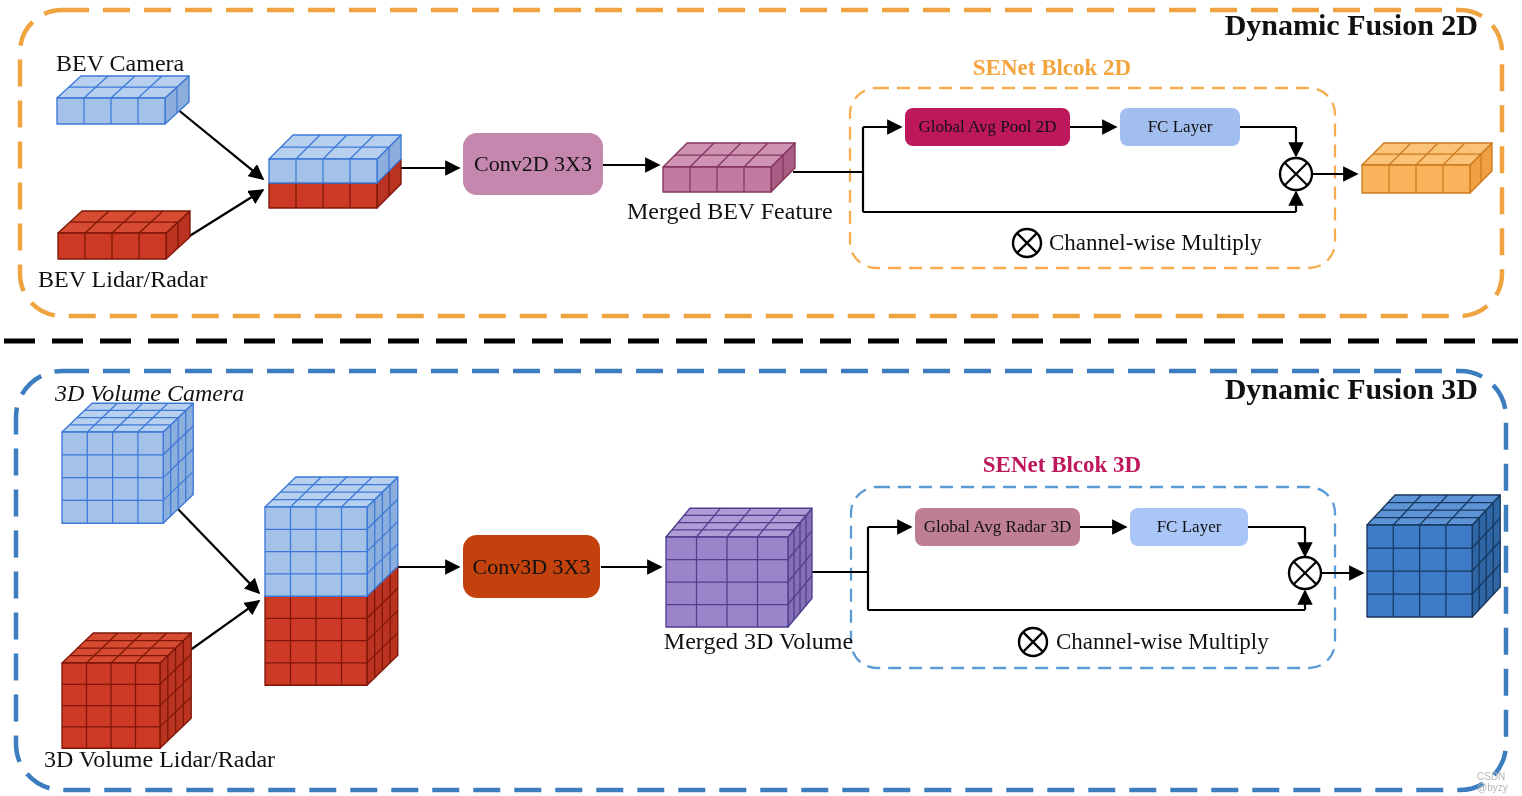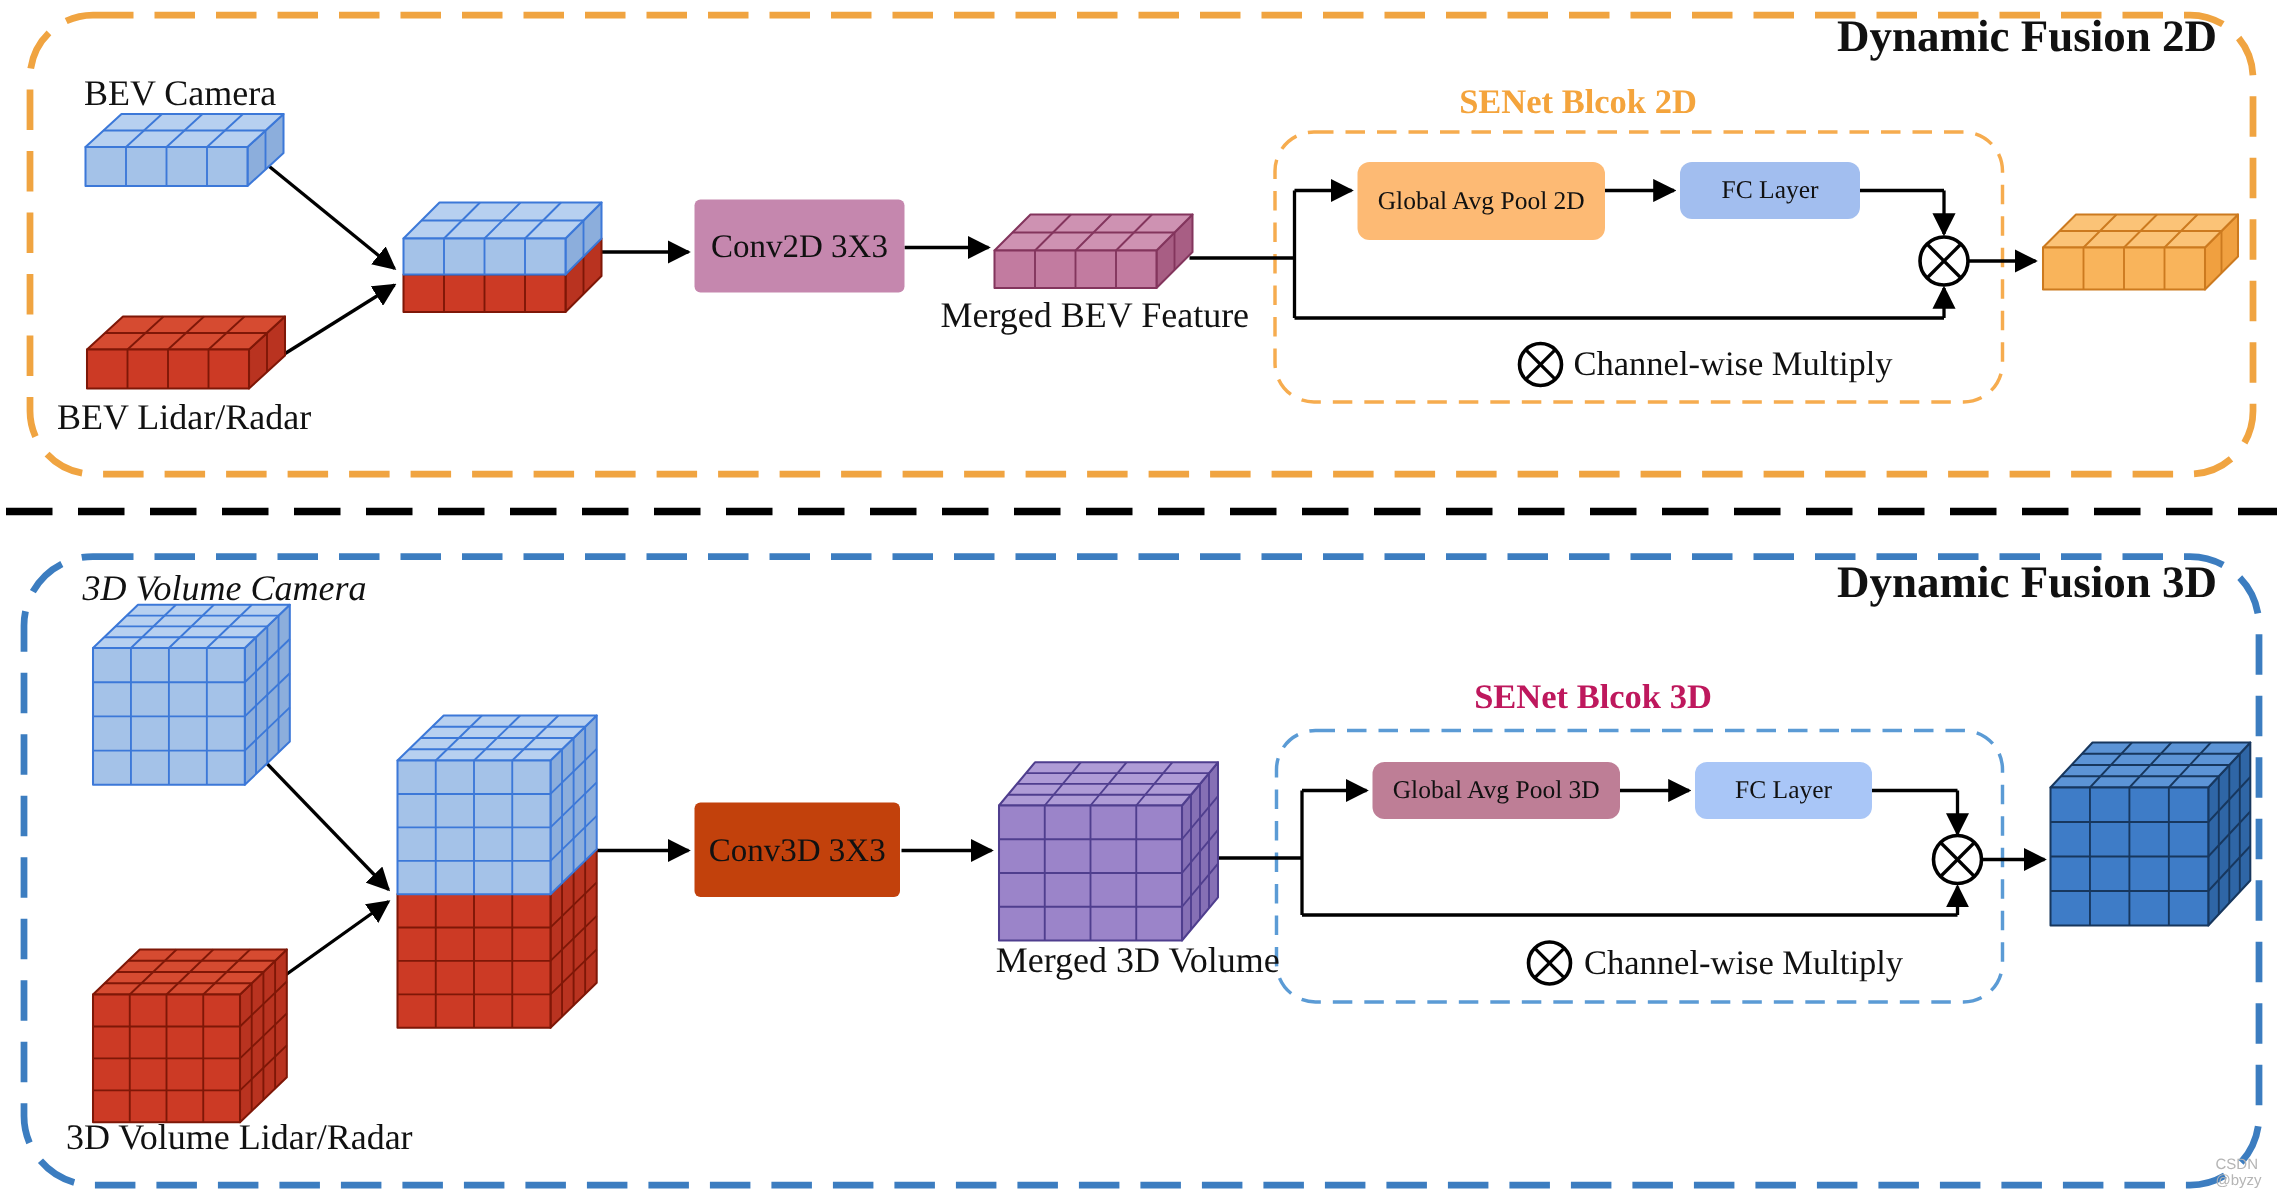--- a/index.html
+++ b/index.html
@@ -30,21 +30,21 @@
   }
   .center{text-align:center;}
   .node{
     position:absolute;
     display:flex;
     align-items:center;
     justify-content:center;
     color:#111111;
     box-sizing:border-box;
   }
-  .node.big{border-radius:4px;font-size:22px;}
+  .node.big{border-radius:14px;font-size:22px;}
   .node.small{border-radius:8px;font-size:17px;}
   .legend-lbl{font-size:23px;}
   .watermark{
     position:absolute;
     font-family:"Liberation Sans","DejaVu Sans",sans-serif;
     font-size:10px;
     margin-left:35px;
   }
 </style>
 </head>
@@ -320,38 +320,38 @@
   <div class="lbl" style="left:56px;top:50px;">BEV Camera</div>
 
   <div class="lbl" style="left:38px;top:266px;">BEV Lidar/Radar</div>
 
   <div class="node big" style="left: 463px; top: 133px; width: 140px; height: 62px; background: rgb(197, 135, 174);">Conv2D 3X3</div>
 
   <div class="lbl center" style="left:627px;top:198px;width:202px;">Merged BEV Feature</div>
 
   <div class="lbl senet-title center" style="left: 952px; top: 55px; width: 200px; color: rgb(244, 164, 60);">SENet Blcok 2D</div>
 
-  <div class="node small" style="left: 905px; top: 108px; width: 165px; height: 52px; background: #fdba74;">Global Avg Pool 2D</div>
+  <div class="node small" style="left: 905px; top: 108px; width: 165px; height: 38px; background: #be185d;">Global Avg Pool 2D</div>
 
   <div class="node small" style="left: 1120px; top: 108px; width: 120px; height: 38px; background: rgb(162, 190, 239);">FC Layer</div>
 
   <div class="lbl legend-lbl" style="left:1049px;top:230px;">Channel-wise Multiply</div>
 
   <div class="lbl title" style="left:1108px;top:372px;width:370px;text-align:right;">Dynamic Fusion 3D</div>
 
   <div class="lbl" style="left:55px;top:380px;font-style:italic;">3D Volume Camera</div>
 
   <div class="lbl" style="left:44px;top:746px;">3D Volume Lidar/Radar</div>
 
   <div class="node big" style="left: 463px; top: 535px; width: 137px; height: 63px; background: #c2410c;">Conv3D 3X3</div>
 
   <div class="lbl center" style="left:656px;top:628px;width:205px;font-family:Liberation Serif, serif;">Merged 3D Volume</div>
 
   <div class="lbl senet-title center" style="left: 962px; top: 452px; width: 200px; color: #be185d;">SENet Blcok 3D</div>
 
-  <div class="node small" style="left: 915px; top: 508px; width: 165px; height: 38px; background: rgb(190, 126, 150);">Global Avg Pool 3D</div>
+  <div class="node small" style="left: 915px; top: 508px; width: 165px; height: 38px; background: rgb(190, 126, 150);">Global Avg Radar 3D</div>
 
   <div class="node small" style="left: 1130px; top: 508px; width: 118px; height: 38px; background: rgb(169, 198, 247);">FC Layer</div>
 
   <div class="lbl legend-lbl" style="left:1056px;top:629px;">Channel-wise Multiply</div>
 
   <div class="watermark" style="left: 1442px; top: 771px; color: rgb(181, 181, 181);">CSDN @byzy</div>
 </div>
 
 </body></html>

